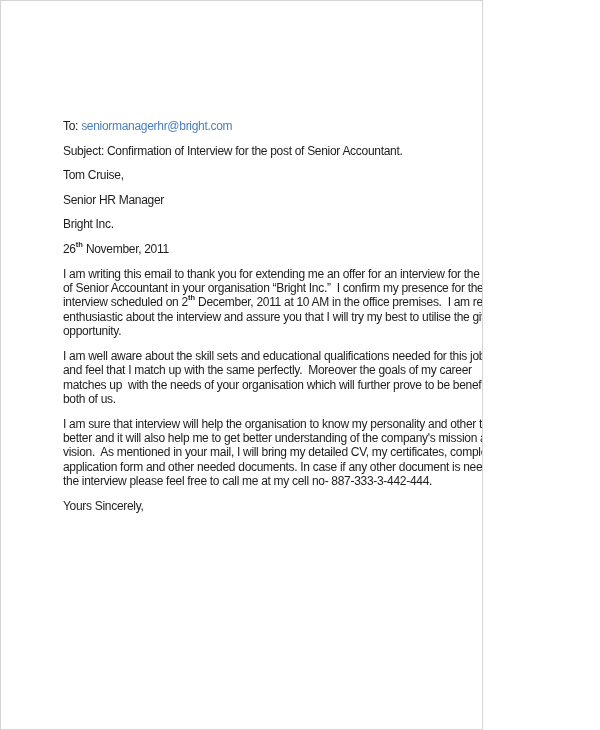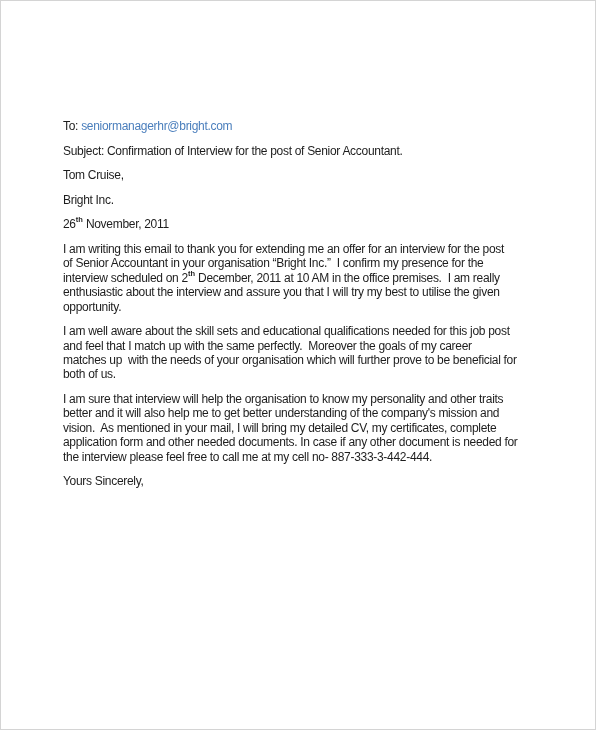--- a/index.html
+++ b/index.html
@@ -2,21 +2,21 @@
 <html><head>
 <meta charset="utf-8">
 <style>
   html, body {
     margin: 0;
     padding: 0;
     background: #ffffff;
   }
   .page {
     position: relative;
-    width: 596px;
+    width: 483px;
     height: 730px;
     box-sizing: border-box;
     background: #ffffff;
     border: 1px solid #d4d4d4;
     overflow: hidden;
     font-family: "Liberation Sans", "DejaVu Sans", sans-serif;
   }
   .letter {
     position: absolute;
     left: 62px;
@@ -52,20 +52,21 @@
 
 <div class="page">
   <div class="letter">
 
     <p><span>To: </span><a class="email-link">seniormanagerhr@bright.com</a></p>
 
     <p>Subject: Confirmation of Interview for the post of Senior Accountant.</p>
 
     <p>Tom Cruise,</p>
 
+    <p>Senior HR Manager</p>
 
     <p>Bright Inc.</p>
 
     <p><span>26</span><sup class="ord">th</sup><span> November, 2011</span></p>
 
 
     <p><span>I am writing this email to thank you for extending me an offer for an interview for the post
 of Senior Accountant in your organisation “Bright Inc.”  I confirm my presence for the
 interview scheduled on 2</span><sup class="ord">th</sup><span> December, 2011 at 10 AM in the office premises.  I am really
 enthusiastic about the interview and assure you that I will try my best to utilise the given

